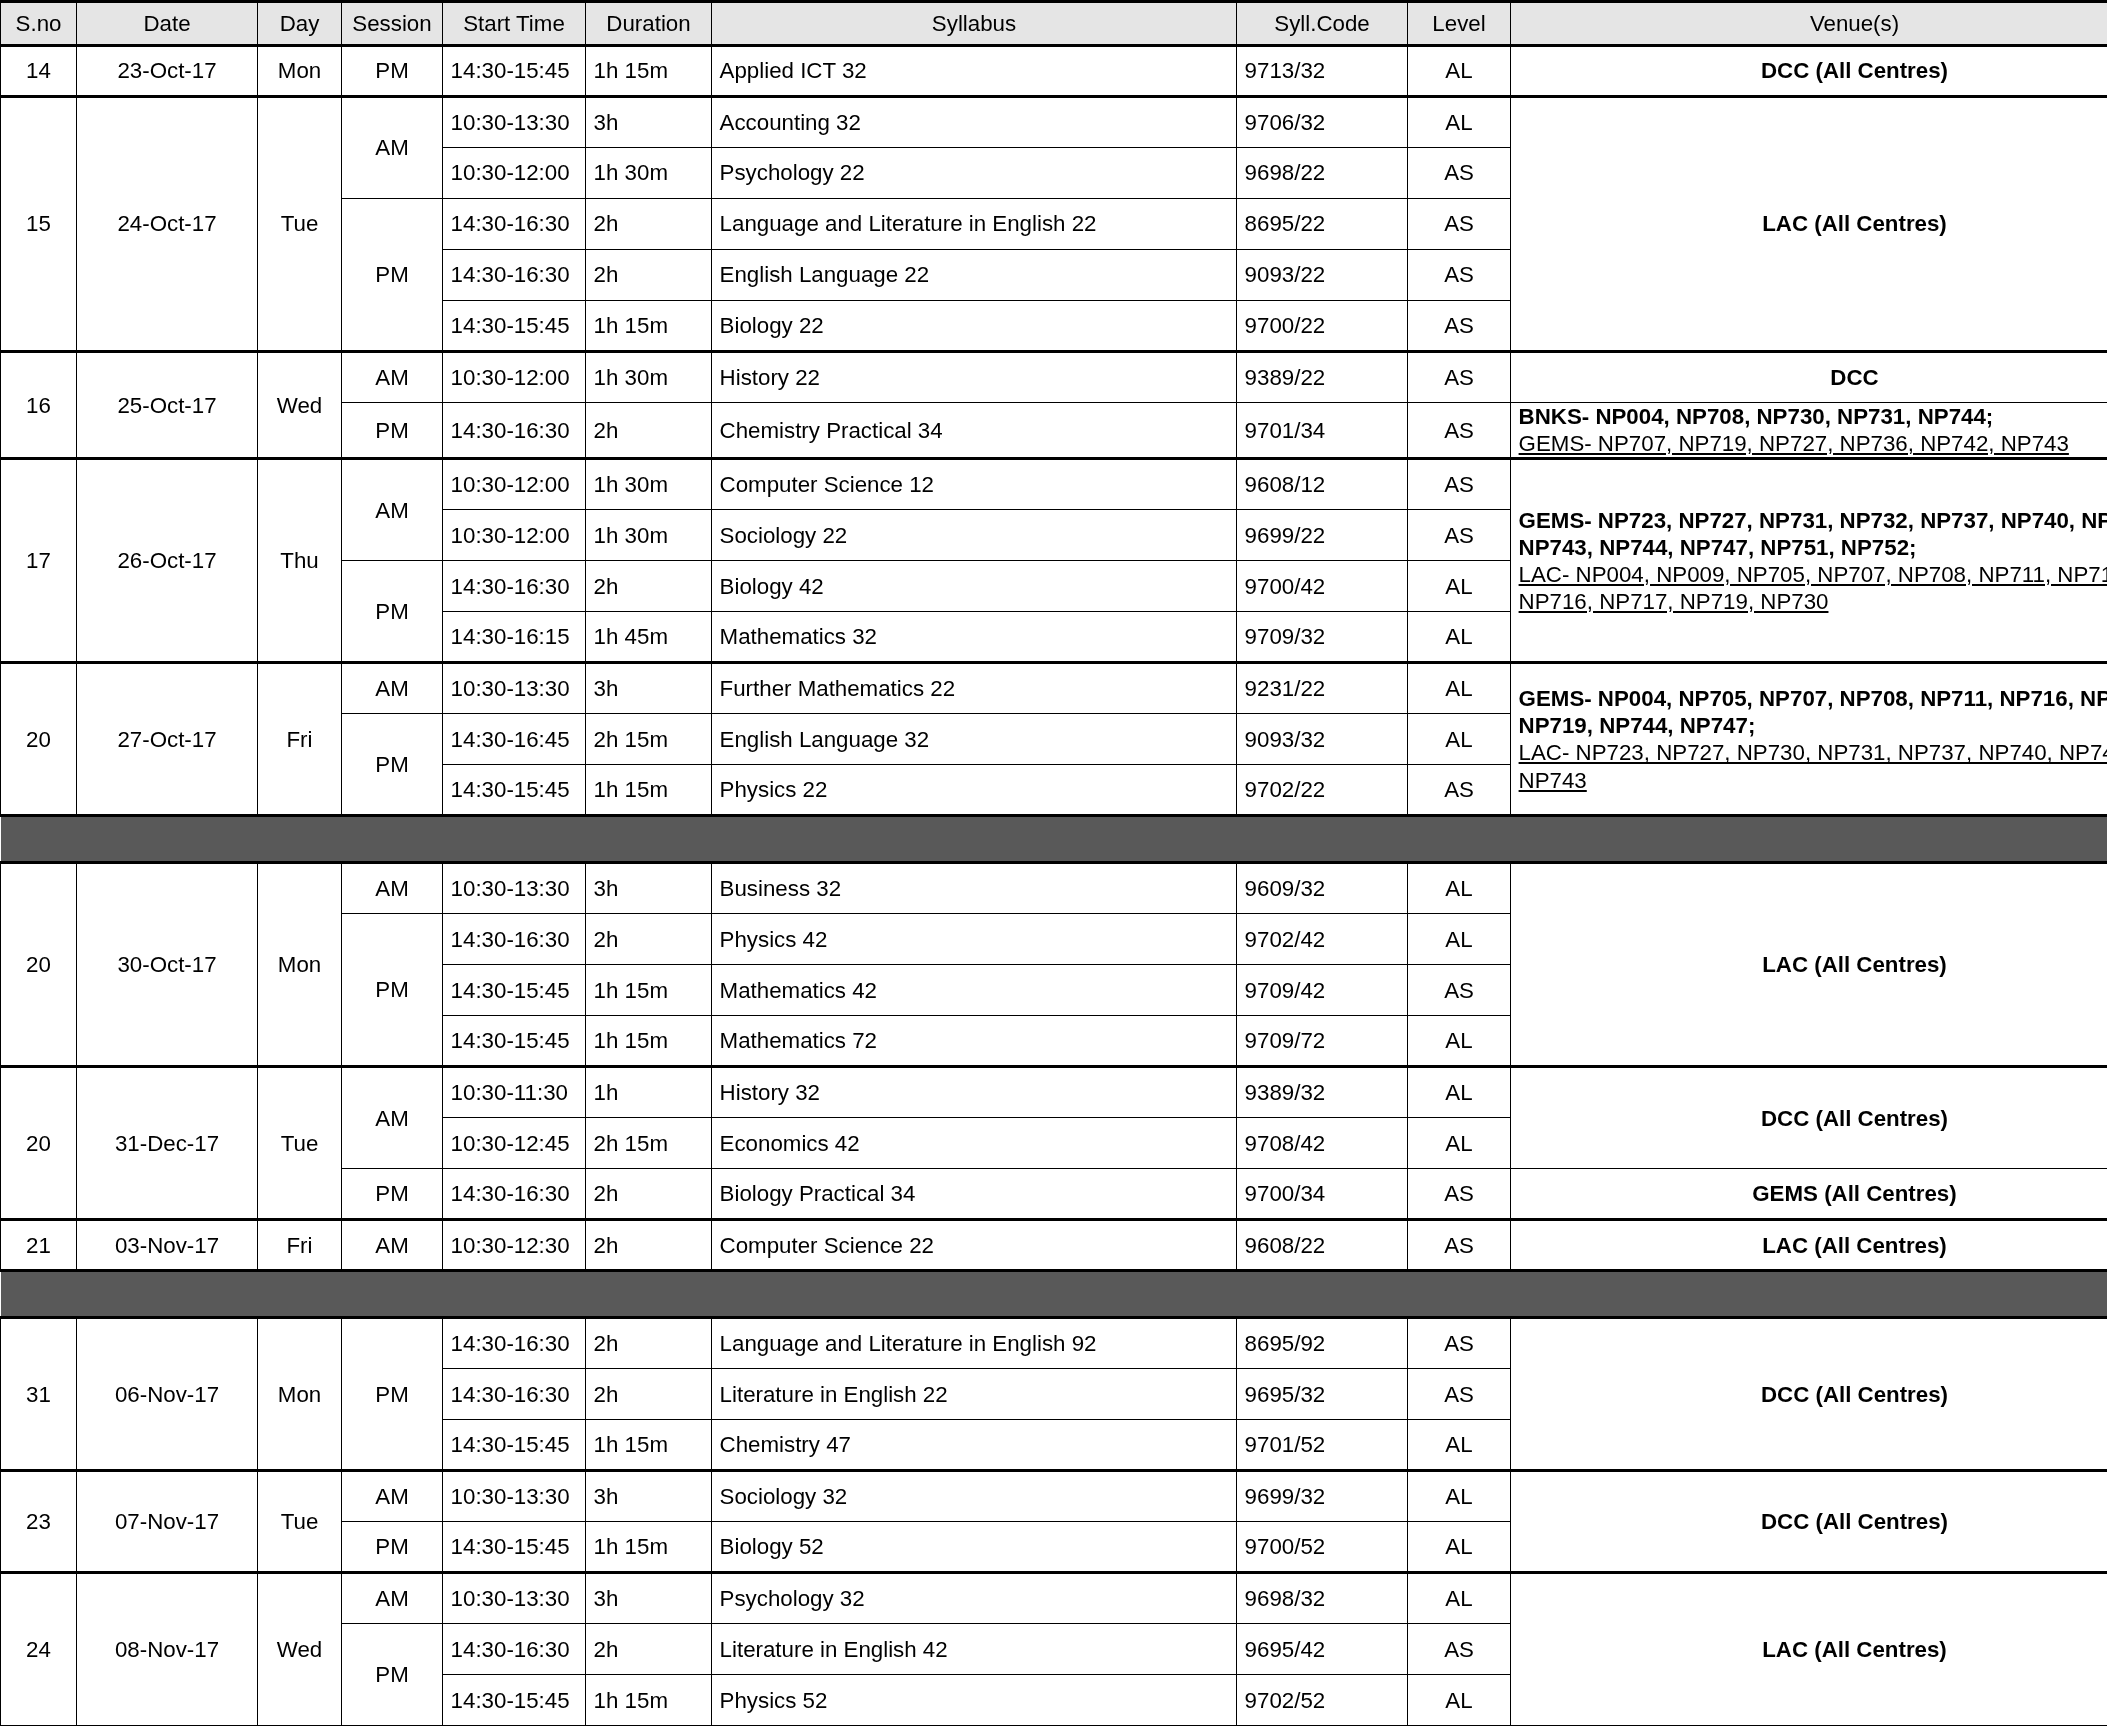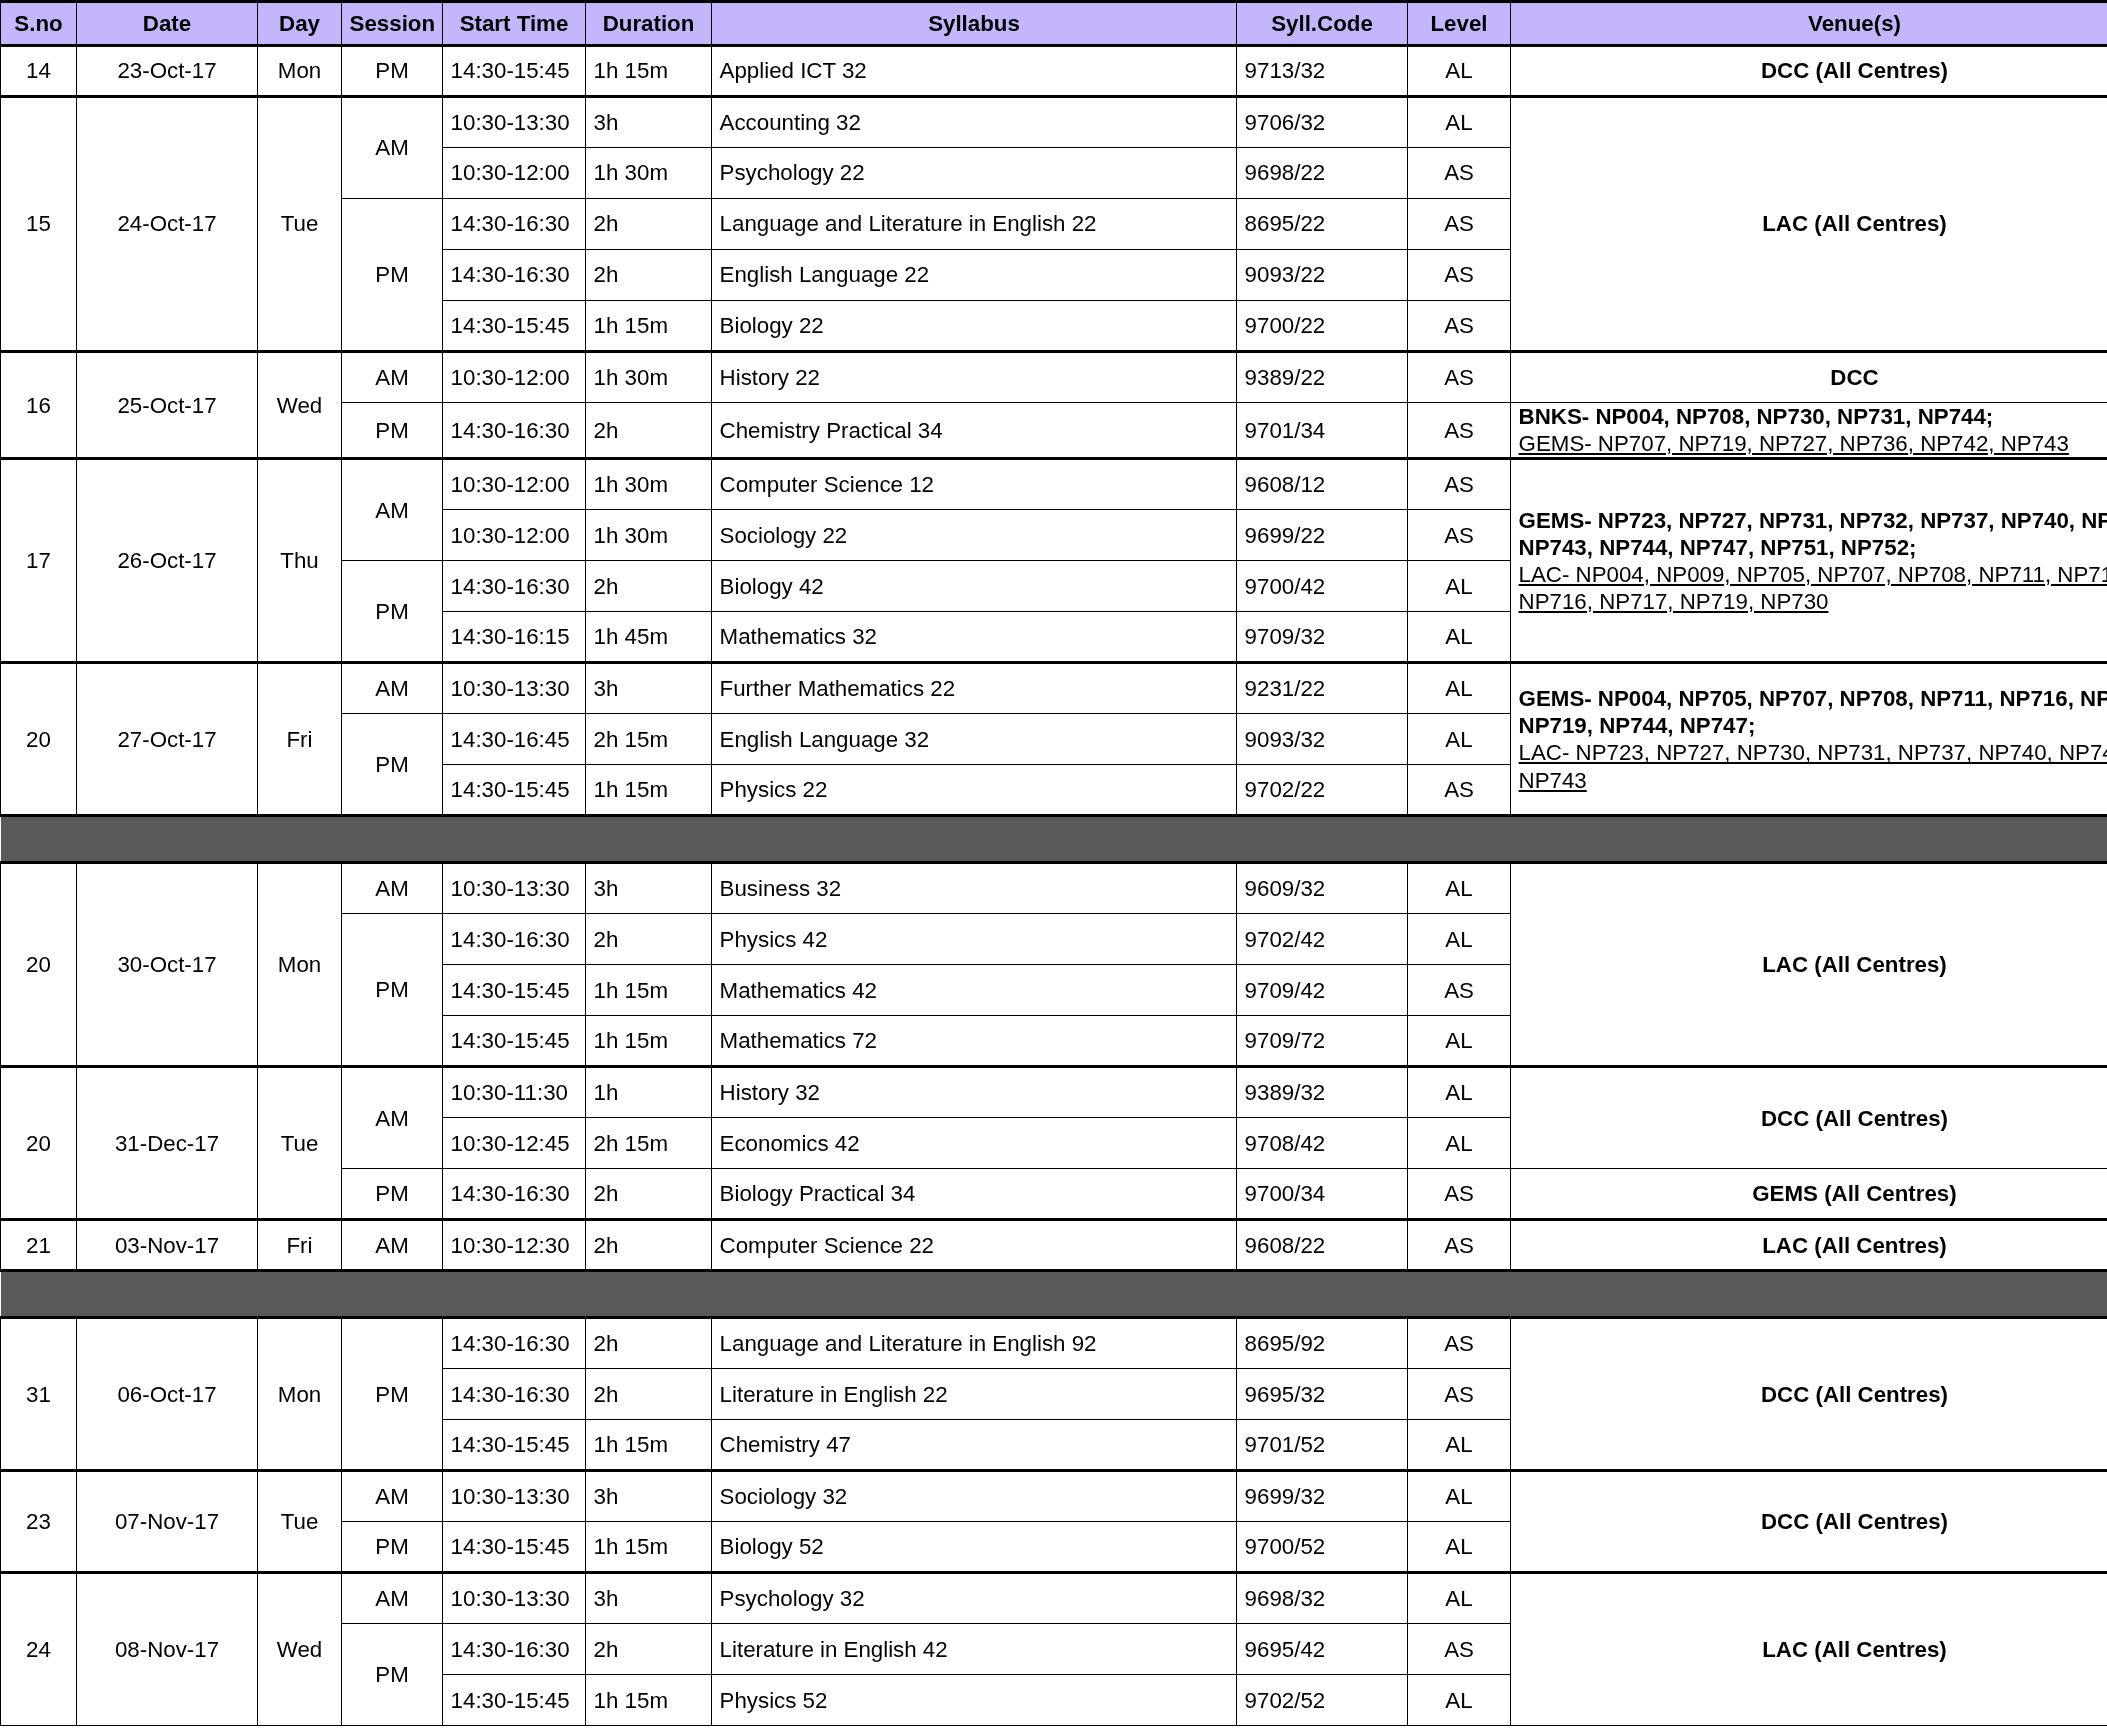--- a/index.html
+++ b/index.html
@@ -36,22 +36,22 @@
   col.c-day   { width: 84px; }
   col.c-sess  { width: 101px; }
   col.c-start { width: 143px; }
   col.c-dur   { width: 126px; }
   col.c-syl   { width: 525px; }
   col.c-code  { width: 171px; }
   col.c-level { width: 103px; }
   col.c-venue { width: 688px; }
 
   thead th {
-    background: #c4b5fd;
-    font-weight: bold;
+    background: #e5e5e5;
+    font-weight: normal;
     text-align: center;
     height: 44px;
     border-bottom: 3px solid #000;
     font-size: 23px;
   }
 
   
   .ctr  { text-align: center; }
   .lft  { text-align: left; }
   .bold { font-weight: bold; }
@@ -338,21 +338,21 @@
         <td class="lft">Computer Science 22</td>
         <td class="lft">9608/22</td>
         <td class="ctr">AS</td>
         <td class="ctr bold">LAC (All Centres)</td>
       </tr>
       <tr class="divider">
         <td colspan="10"></td>
       </tr>
       <tr class="group-top" style="height: 51px;">
         <td class="ctr" rowspan="3">31</td>
-        <td class="ctr" rowspan="3">06-Oct-17</td>
+        <td class="ctr" rowspan="3">06-Nov-17</td>
         <td class="ctr" rowspan="3">Mon</td>
         <td class="ctr" rowspan="3">PM</td>
         <td class="lft">14:30-16:30</td>
         <td class="lft">2h</td>
         <td class="lft">Language and Literature in English 92</td>
         <td class="lft">8695/92</td>
         <td class="ctr">AS</td>
         <td class="ctr bold" rowspan="3">DCC (All Centres)</td>
       </tr>
       <tr style="height: 51px;">

